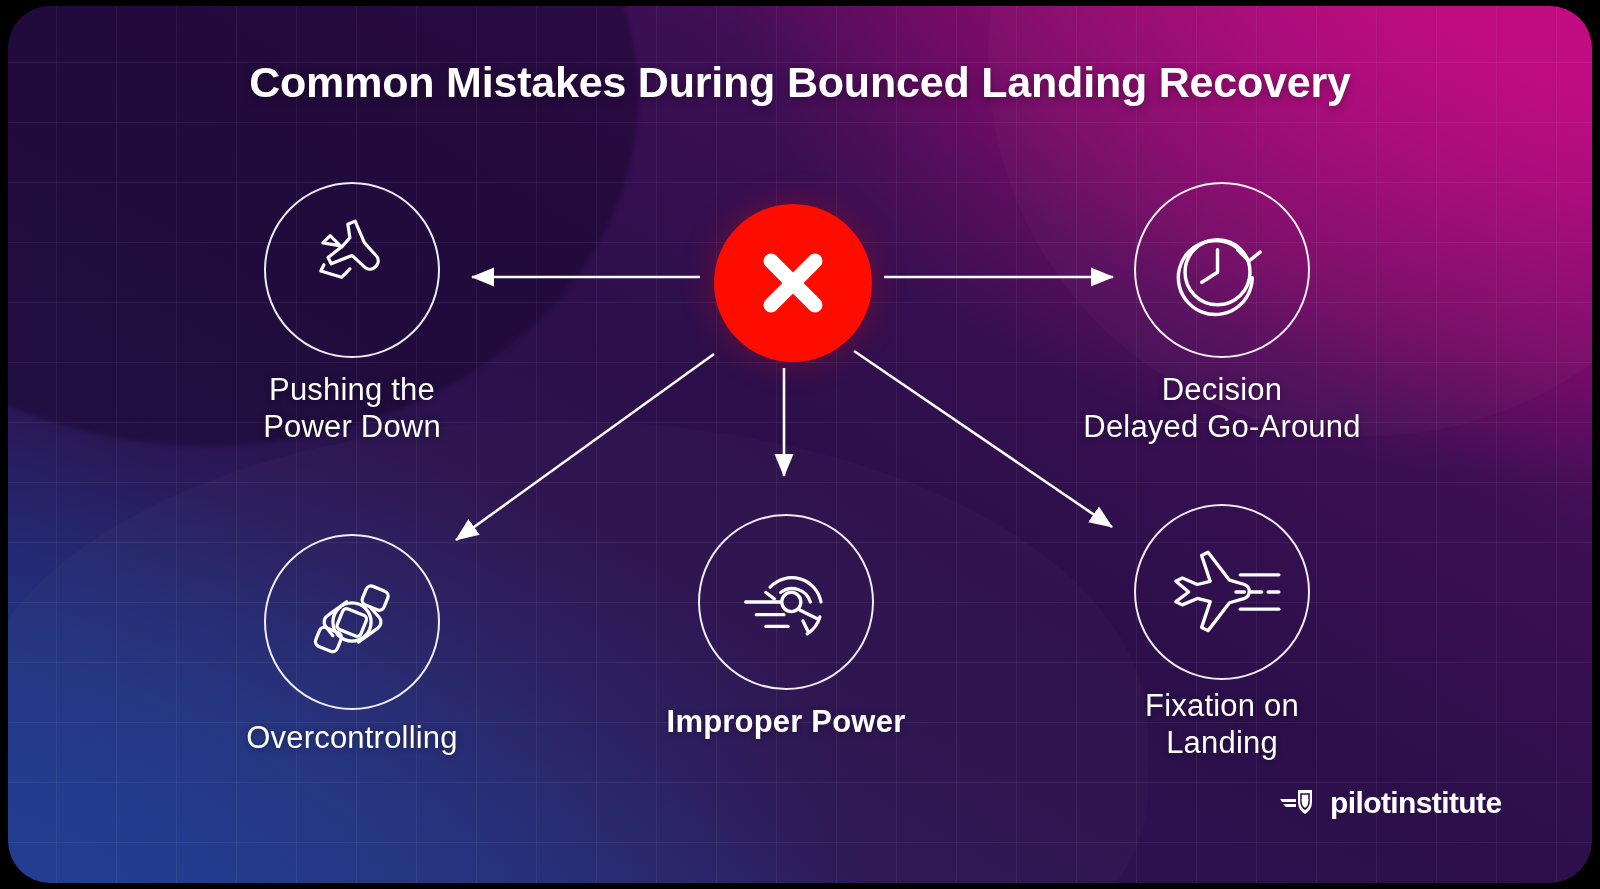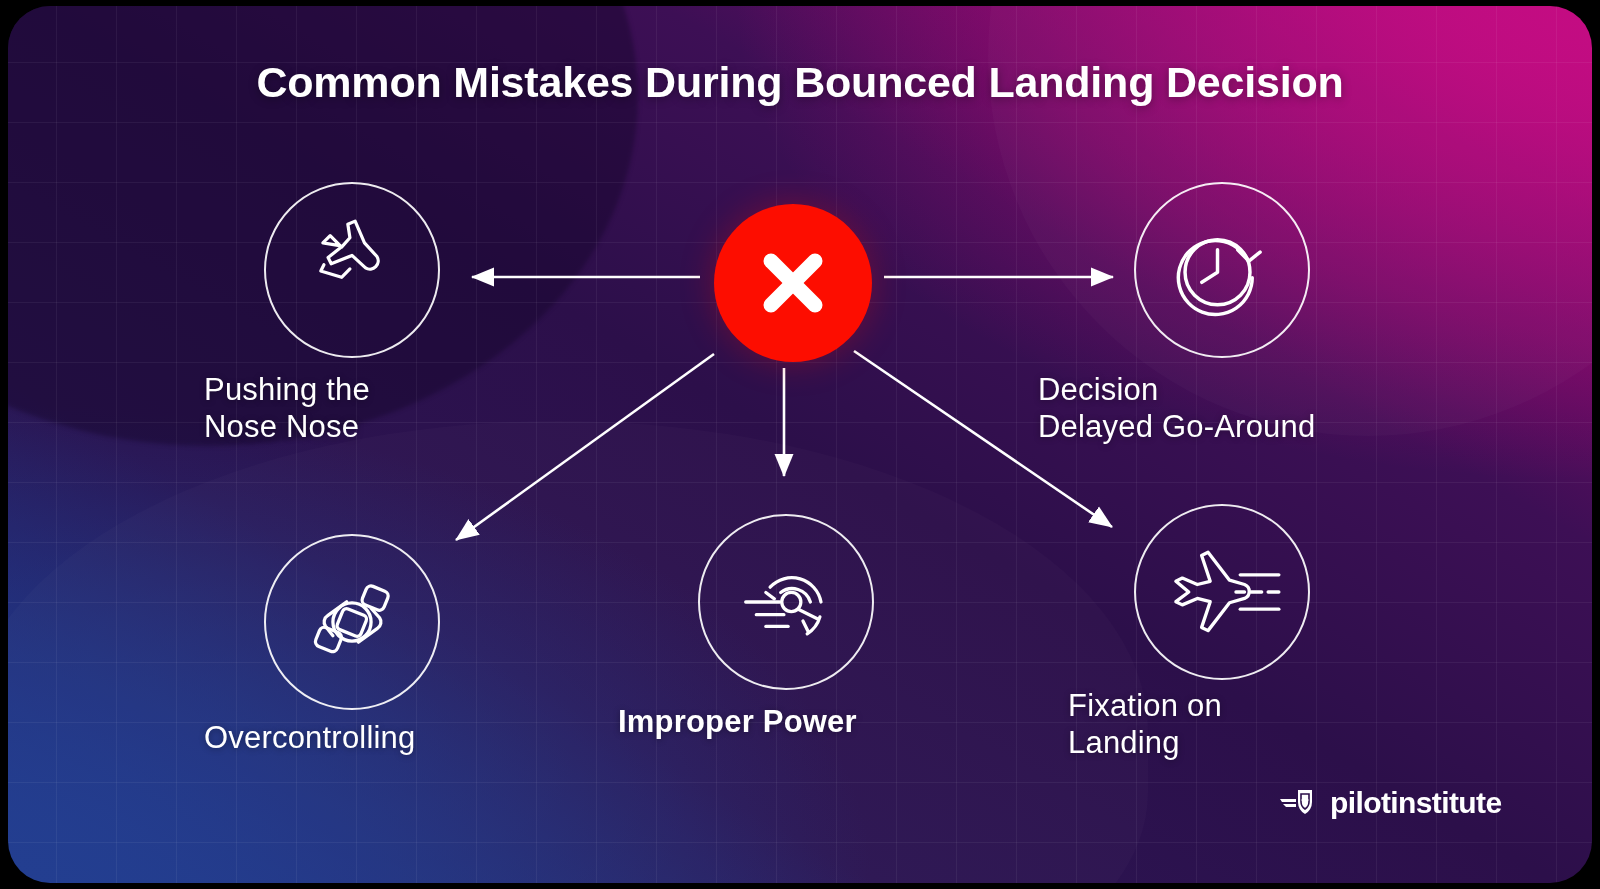--- a/index.html
+++ b/index.html
@@ -70,20 +70,21 @@
   .circle-icon {
     width:176px; height:176px;
     border-radius:50%;
     border:2px solid rgba(255,255,255,.92);
     display:flex; align-items:center; justify-content:center;
   }
   .circle-icon svg { display:block; }
 
   .label {
     position:absolute;
+    text-align:center;
     color:#fff;
     font-size:31px;
     line-height:1.18;
     letter-spacing:.2px;
     text-shadow:0 1px 6px rgba(0,0,0,.35);
   }
 
   .center-x {
     position:absolute;
     left:706px; top:198px;
@@ -111,21 +112,21 @@
 </head>
 <body>
 
 <div class="card">
 
   <div class="blob blob-a"></div>
   <div class="blob blob-b"></div>
   <div class="blob blob-c"></div>
   <div class="grid"></div>
 
-  <div class="title">Common Mistakes During Bounced Landing Decision</div>
+  <div class="title">Common Mistakes During Bounced Landing Recovery</div>
 
   <svg class="arrows" width="1584" height="877" viewBox="0 0 1584 877">
     <defs>
       <marker id="ah" markerWidth="10" markerHeight="10" refX="8.6" refY="4" orient="auto" markerUnits="strokeWidth">
         <path d="M0,0.3 L9,4 L0,7.7 Z" fill="#ffffff"></path>
       </marker>
     </defs>
     <g stroke="#ffffff" stroke-width="2.6" fill="none" marker-end="url(#ah)">
 
       <line x1="692" y1="271" x2="464" y2="271"></line>
@@ -154,21 +155,21 @@
       <svg width="104" height="104" viewBox="0 0 100 100">
         <g fill="none" stroke="#ffffff" stroke-width="3.1" stroke-linejoin="round" stroke-linecap="round">
           <path d="M22 24 L29 17 L40 28 L48 19 L46 6 L53 3 L62 24 L74 37
                    a8 8 0 0 1 -11 11 L50 36 L30 44 L27 38 L41 27 Z"></path>
           <path d="M23 45 L20 51 L40 57 L48 49"></path>
         </g>
       </svg>
     </div>
     <div class="label" style="left:-60px; top:190px; width:296px;">
       <div>Pushing the</div>
-      <div>Nose Nose</div>
+      <div>Power Down</div>
     </div>
   </div>
 
   <div class="node" style="left:1126px; top:176px;">
     <div class="circle-icon">
       <svg width="112" height="112" viewBox="0 0 100 100">
         <g fill="none" stroke="#ffffff" stroke-width="3.1" stroke-linecap="round" stroke-linejoin="round">
           <circle cx="46" cy="52" r="29"></circle>
           <path d="M46 32 L46 52 L32 61"></path>
           <path d="M73 41 a33 33 0 1 0 4 16"></path>

